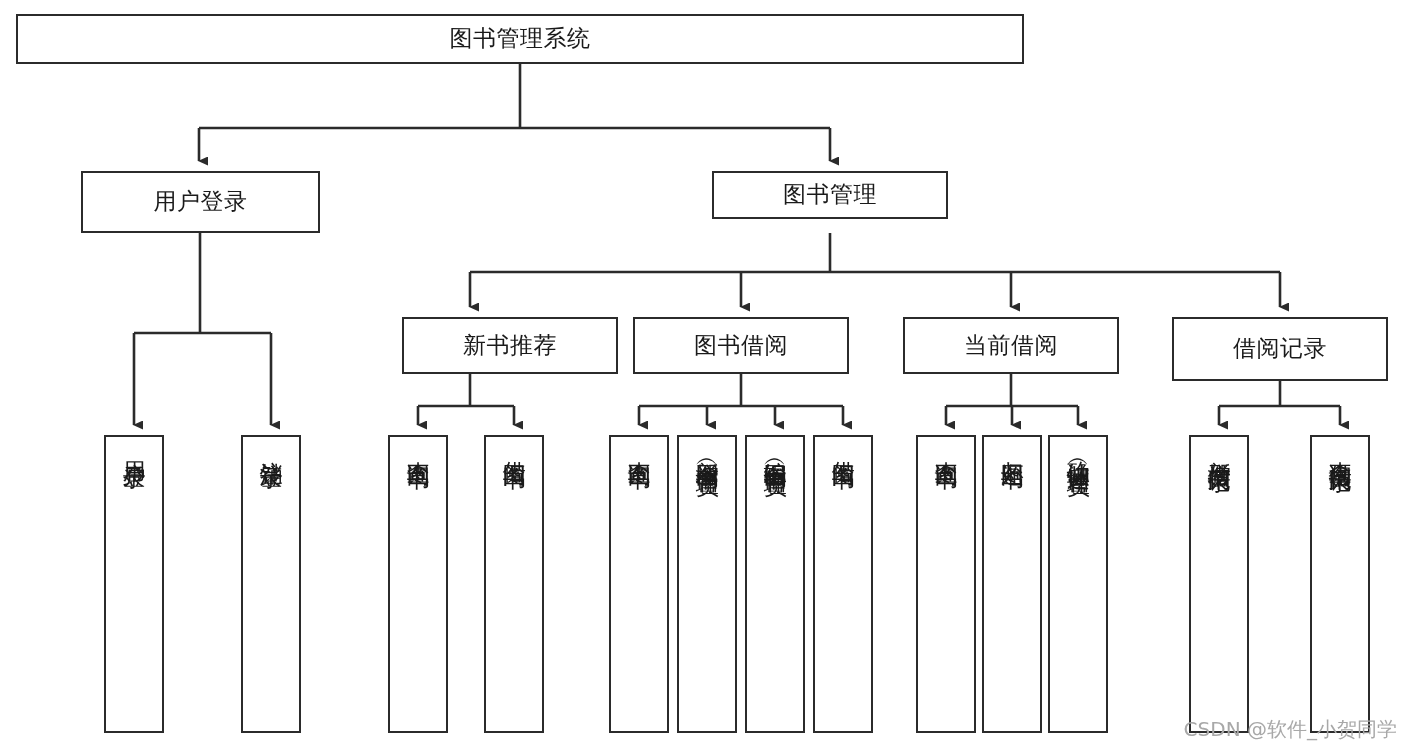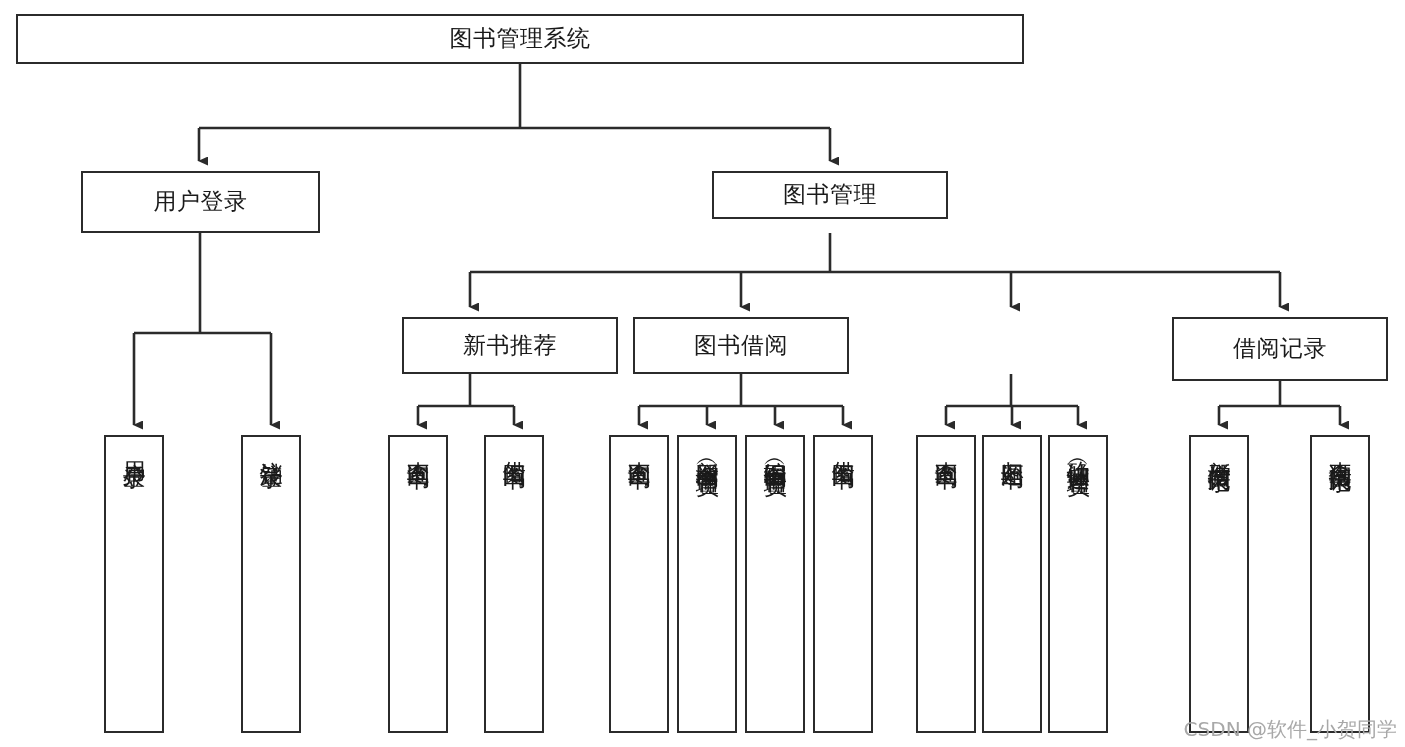--- a/index.html
+++ b/index.html
@@ -133,20 +133,23 @@
   <div class="node horizontal" style="left: 712px; top: 171px; width: 236px; height: 48px;">
     <span class="node-label">图书管理</span>
   </div>
 
   <div class="node horizontal" style="left: 362px; top: 317px; width: 216px; height: 57px; margin-left: 40px;">
     <span class="node-label">新书推荐</span>
   </div>
   <div class="node horizontal" style="left: 633px; top: 317px; width: 216px; height: 57px;">
     <span class="node-label">图书借阅</span>
   </div>
+  <div class="node horizontal" style="left: 903px; top: 317px; width: 216px; height: 57px;">
+    <span class="node-label">当前借阅</span>
+  </div>
   <div class="node horizontal" style="left: 1172px; top: 317px; width: 216px; height: 64px;">
     <span class="node-label">借阅记录</span>
   </div>
 
   <div class="node vertical" style="left: 104px; top: 435px; width: 60px; height: 298px;">
     <span class="node-label">用户登录</span>
   </div>
   <div class="node vertical" style="left: 241px; top: 435px; width: 60px; height: 298px;">
     <span class="node-label">注销登录</span>
   </div>

